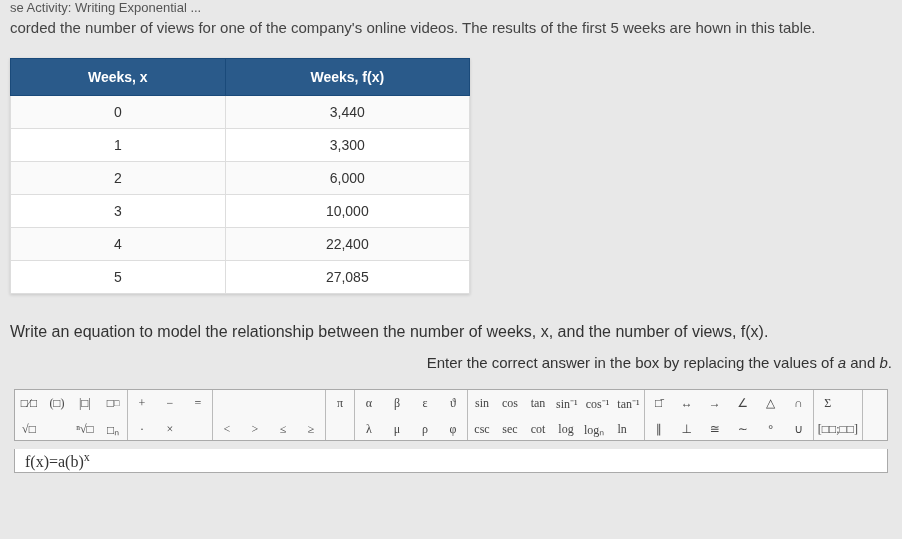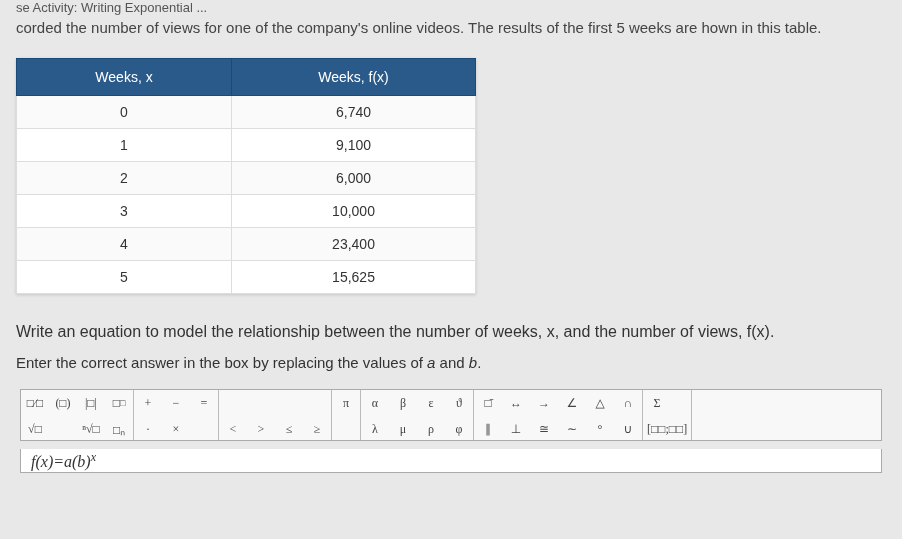--- a/index.html
+++ b/index.html
@@ -6,21 +6,21 @@
     body {
       font-family: Arial, sans-serif;
       background: #e8e8e8;
       color: #333;
       width: 902px;
       height: 539px;
       overflow: hidden;
       position: relative;
     }
     .content {
-      padding: 0 16px;
+      padding: 0 10px;
     }
     .intro-text {
       font-size: 15px;
       line-height: 1.5;
       color: #444;
       margin-bottom: 18px;
     }
     .top-frag {
       font-size: 13px;
       color: #555;
@@ -30,21 +30,21 @@
       border-collapse: collapse;
       margin-top: 10px;
       margin-bottom: 20px;
       background: #fff;
       box-shadow: 0 1px 3px rgba(0,0,0,0.15);
       width: 460px;
     }
     .data-table th {
       background: #2a5a8a;
       color: #fff;
-      font-weight: normal;
+      font-weight: bold;
       padding: 10px 20px;
       text-align: center;
       border: 1px solid #1a4a7a;
       font-size: 14px;
     }
     .data-table td {
       padding: 8px 20px;
       text-align: center;
       border: 1px solid #ddd;
       color: #333;
@@ -57,20 +57,21 @@
       font-size: 16px;
       line-height: 1.6;
       color: #333;
       margin-top: 25px;
       margin-bottom: 10px;
     }
     .instruction-text {
       font-size: 15px;
       color: #333;
       margin-bottom: 18px;
+      text-align: right;
     }
     .italic { font-style: italic; }
     .toolbar {
       border: 1px solid #aaa;
       background: #f8f8f8;
       display: flex;
       flex-wrap: nowrap;
       align-items: stretch;
       height: 52px;
       margin: 0 4px 8px 4px;
@@ -100,21 +101,20 @@
     .sup, .sub { font-size: 9px; }
     .answer-area {
       border: 1px solid #aaa;
       border-top: none;
       background: #fff;
       padding: 4px 10px;
       margin: 0 4px;
       height: 24px;
       overflow: hidden;
       font-family: 'Times New Roman', serif;
-      font-style: italic;
       color: #333;
       font-size: 16px;
     }
     .answer-area .outer { display: inline-flex; align-items: baseline; }
     .answer-area .expo { font-size: 12px; position: relative; top: -6px; }
   </style>
 </head>
 <body>
 
 <div class="content">
@@ -127,41 +127,41 @@
   <table class="data-table">
     <thead>
       <tr>
         <th>Weeks, x</th>
         <th>Weeks, f(x)</th>
       </tr>
     </thead>
     <tbody>
       <tr>
           <td>0</td>
-          <td>6,740</td>
+          <td>3,440</td>
         </tr>
       <tr>
           <td>1</td>
-          <td>9,100</td>
+          <td>3,300</td>
         </tr>
       <tr>
           <td>2</td>
           <td>6,000</td>
         </tr>
       <tr>
           <td>3</td>
           <td>10,000</td>
         </tr>
       <tr>
           <td>4</td>
-          <td>23,400</td>
+          <td>22,400</td>
         </tr>
       <tr>
           <td>5</td>
-          <td>15,625</td>
+          <td>27,085</td>
         </tr>
     </tbody>
   </table>
 
   <div class="question-text">Write an equation to model the relationship between the number of weeks, x, and the number of views, f(x).</div>
 
   <div class="instruction-text">
     <span>Enter the correct answer in the box by replacing the values of </span><span class="italic">a</span><span> and </span><span class="italic">b</span><span>.</span>
   </div>
 
@@ -226,20 +226,38 @@
       </div>
       <div class="toolbar-row">
         <div class="tool-btn">λ</div>
         <div class="tool-btn">μ</div>
         <div class="tool-btn">ρ</div>
         <div class="tool-btn">φ</div>
       </div>
     </div>
     <div class="toolbar-group">
       <div class="toolbar-row">
+        <div class="tool-btn">sin</div>
+        <div class="tool-btn">cos</div>
+        <div class="tool-btn">tan</div>
+        <div class="tool-btn">sin⁻¹</div>
+        <div class="tool-btn">cos⁻¹</div>
+        <div class="tool-btn">tan⁻¹</div>
+      </div>
+      <div class="toolbar-row">
+        <div class="tool-btn">csc</div>
+        <div class="tool-btn">sec</div>
+        <div class="tool-btn">cot</div>
+        <div class="tool-btn">log</div>
+        <div class="tool-btn">logₙ</div>
+        <div class="tool-btn">ln</div>
+      </div>
+    </div>
+    <div class="toolbar-group">
+      <div class="toolbar-row">
         <div class="tool-btn">□̄</div>
         <div class="tool-btn">↔</div>
         <div class="tool-btn">→</div>
         <div class="tool-btn">∠</div>
         <div class="tool-btn">△</div>
         <div class="tool-btn">∩</div>
       </div>
       <div class="toolbar-row">
         <div class="tool-btn">∥</div>
         <div class="tool-btn">⊥</div>

